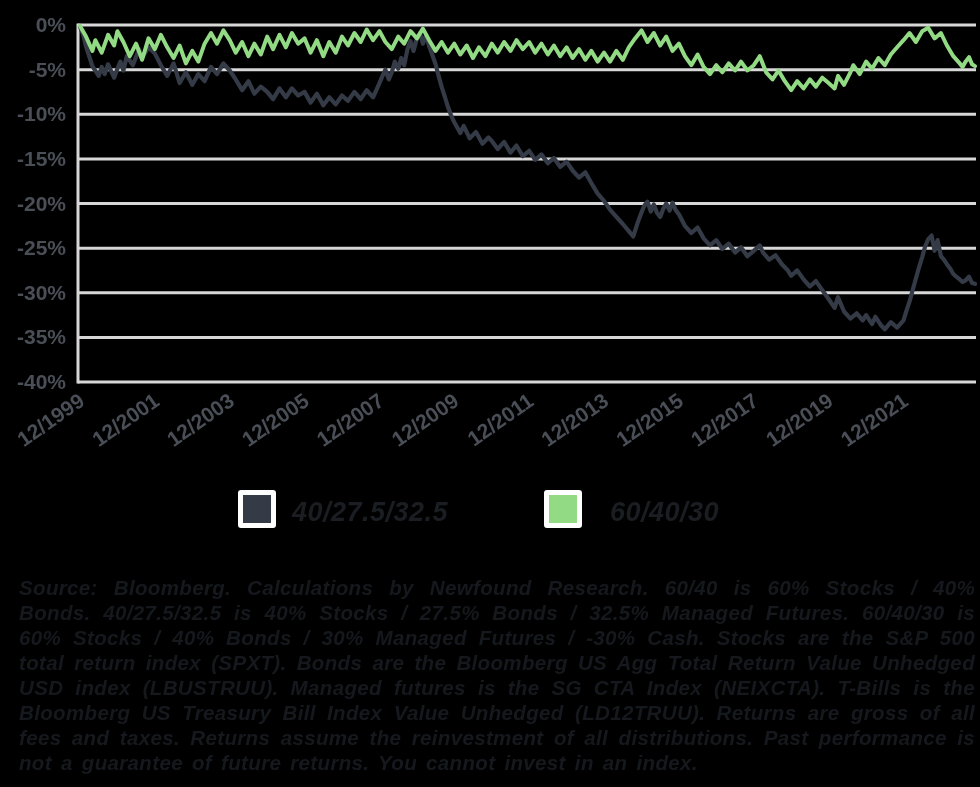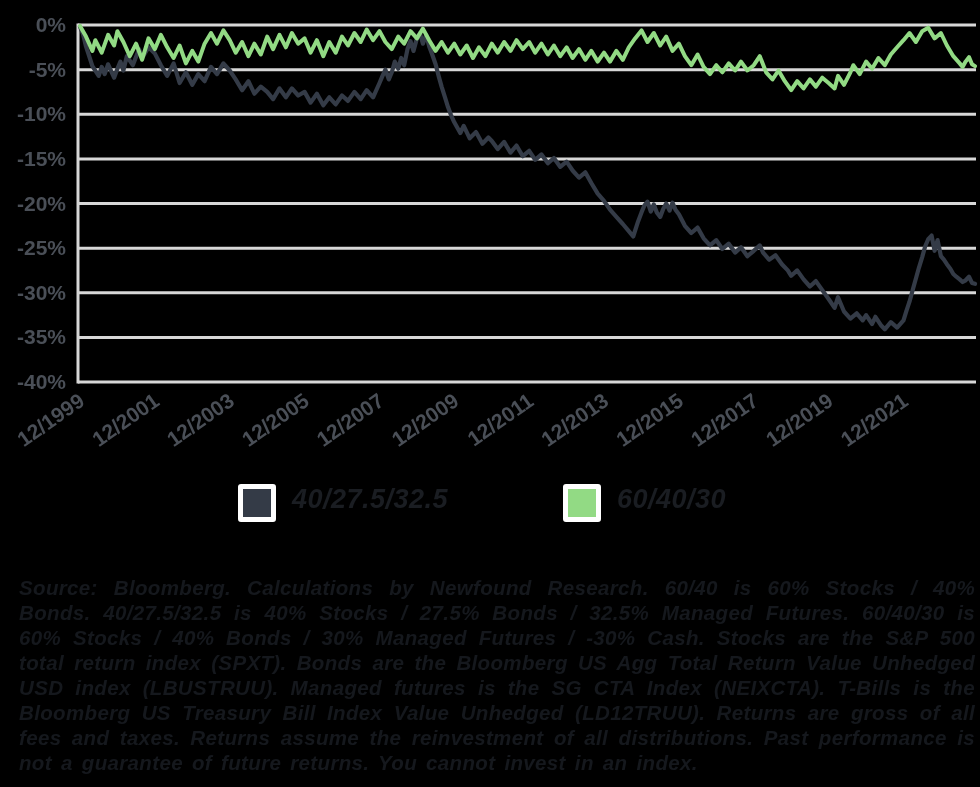--- a/index.html
+++ b/index.html
@@ -6,23 +6,23 @@
   body{
     width:980px;height:787px;position:relative;overflow:hidden;
     background:#000000;
     font-family:"Liberation Sans", sans-serif;
   }
   #chart-wrap{position:absolute;left:0;top:0;width:980px;height:460px;}
   #chart-svg{display:block;}
   .legend{
     position:absolute;left:0;top:484px;width:980px;height:48px;
   }
-  .legend-item{position:absolute;display:flex;align-items:flex-start;height:44px;}
+  .legend-item{position:absolute;display:flex;align-items:flex-end;height:44px;}
   .legend-item.first{left:238px;}
-  .legend-item.second{left:563px;}
+  .legend-item.second{left:544px;gap:12px;}
   .swatch{
     display:inline-block;width:28px;height:28px;
     border:5px solid #ffffff;border-radius:3px;
     margin-right:16px;
   }
   .legend-label{
     font-size:27px;font-weight:700;font-style:italic;
     color:#1a1d22;letter-spacing:0.5px;white-space:nowrap;
   }
   .caption{

